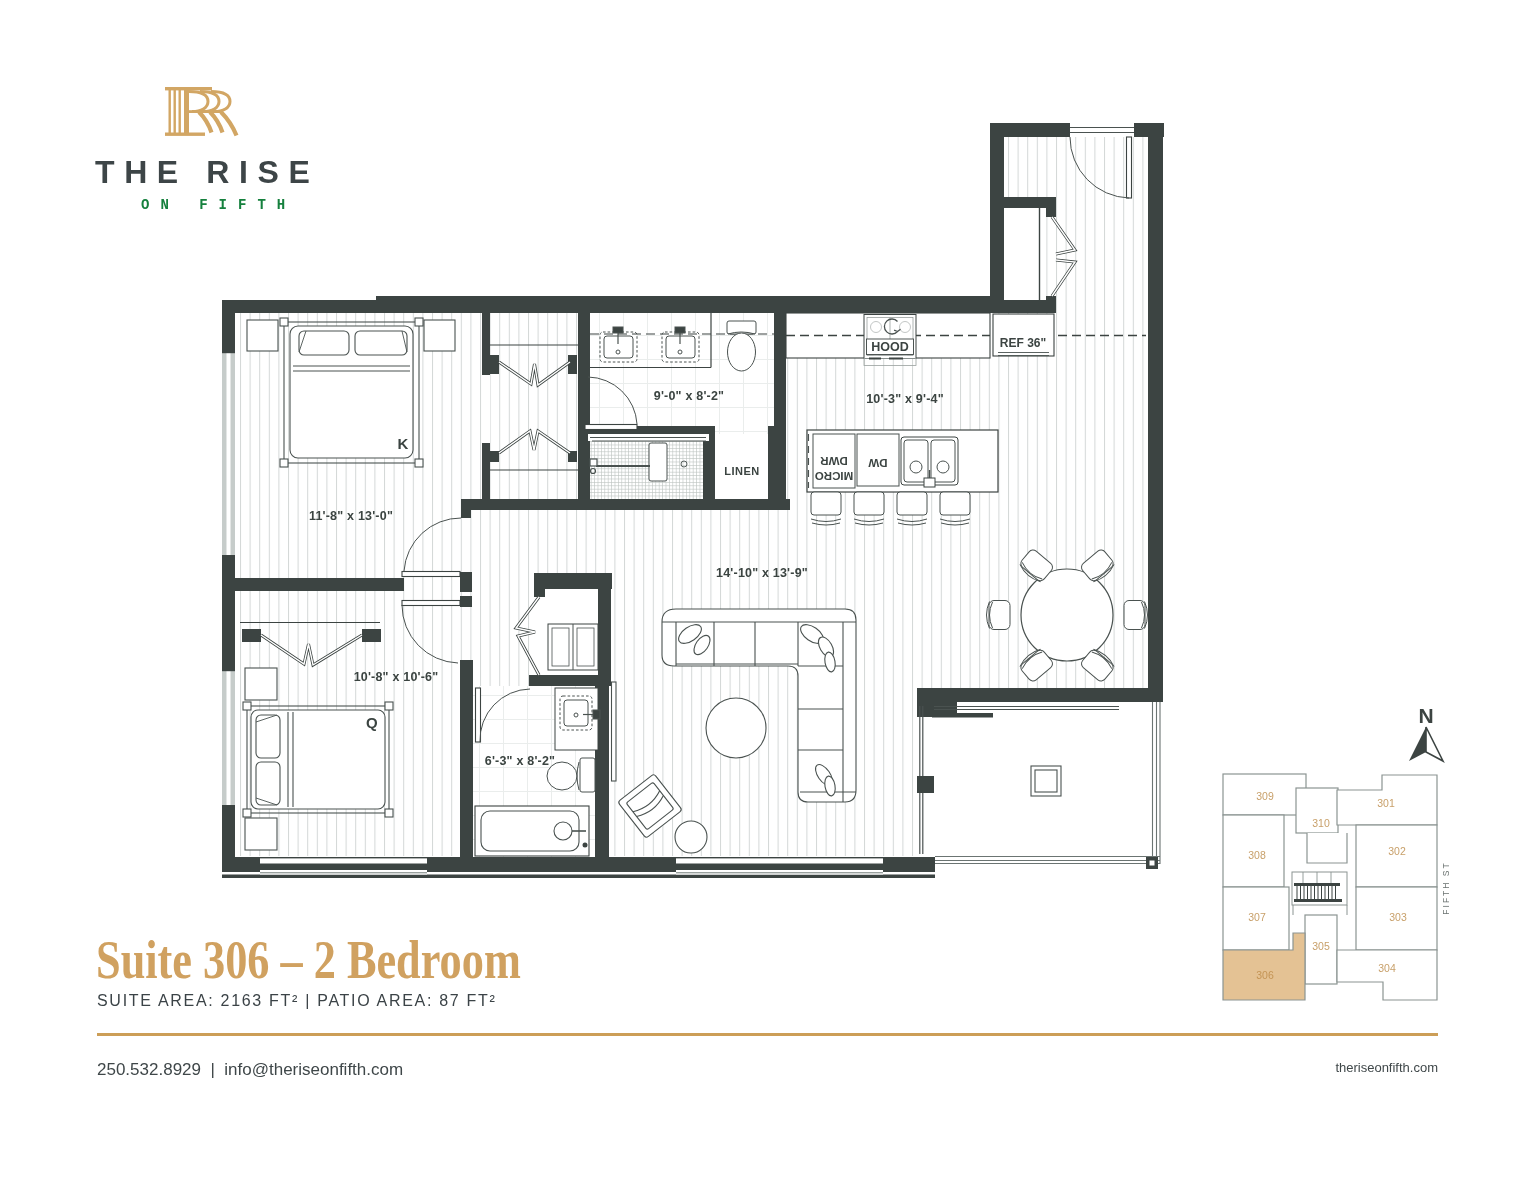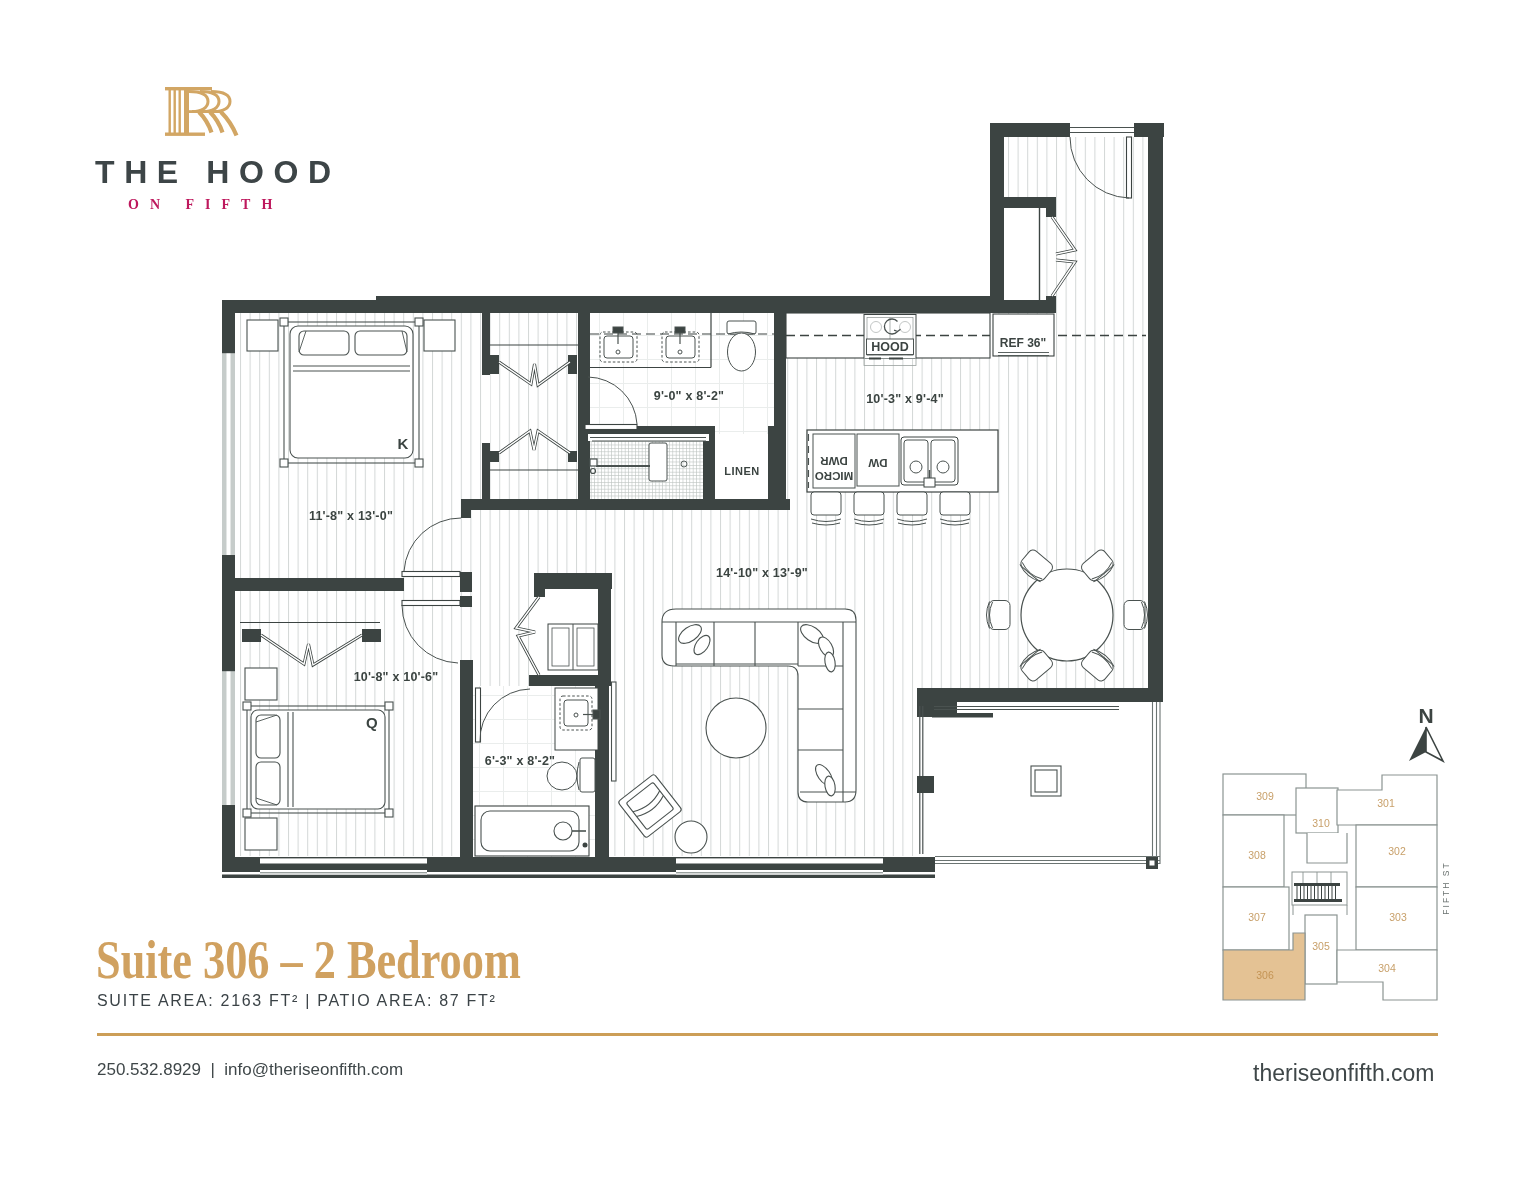--- a/index.html
+++ b/index.html
@@ -1,20 +1,20 @@
 <!DOCTYPE html>
 <html><head>
 <meta charset="utf-8">
 <style>
   html,body{margin:0;padding:0;background:#ffffff;}
   .page{position:relative;width:1536px;height:1187px;background:#ffffff;overflow:hidden;
         font-family:"Liberation Sans", sans-serif;color:#3b4441;}
   .abs{position:absolute;}
   .wordmark{font-family:"Liberation Sans", sans-serif;font-weight:700;color:#3d4547;}
-  .serifsmall{font-family:Liberation Serif, serif;color:#be185d;}
+  .serifsmall{font-family:Liberation Mono, monospace;color:#15803d;margin-left:13px;}
   .title{font-family:"Liberation Serif", serif;font-weight:700;color:#d0a160;}
 </style>
 </head>
 <body>
 <div class="page">
 
 <svg class="abs" style="left:163px;top:85px" width="80" height="54" viewBox="0 0 80 54">
   <g fill="none" stroke="#d2a664" stroke-width="2">
     <rect x="2" y="2" width="47" height="3.4" fill="#d2a664" stroke="none"></rect>
     <rect x="2" y="47.5" width="40" height="3.4" fill="#d2a664" stroke="none"></rect>
@@ -25,21 +25,21 @@
     <path d="M26 6.5 C 38 6.5 45 10 45 16.5 C 45 23 38 26.5 29 26.5" stroke-width="3"></path>
     <rect x="26" y="25.2" width="33" height="2.8" fill="#d2a664" stroke="none"></rect>
     <path d="M36 27 C 42 33 46 40 48.5 47.5" stroke-width="4.2"></path>
     <path d="M37 6.5 C 49 6.5 56 10 56 16.5 C 56 23 49 26.5 40 26.5" stroke-width="3"></path>
     <path d="M47 27 C 53 33 57 40 59.5 47.5" stroke-width="4.2"></path>
     <path d="M48 6.5 C 60 6.5 67 10 67 16.5 C 67 23 60 26.5 51 26.5" stroke-width="3"></path>
     <path d="M58 27 C 65 34 70 42 73.5 50.5" stroke-width="4.2"></path>
   </g>
 </svg>
 
-<div class="abs wordmark" style="left:95px;top:154px;font-size:32px;letter-spacing:9.6px;">THE HOOD</div>
+<div class="abs wordmark" style="left:95px;top:154px;font-size:32px;letter-spacing:9.6px;">THE RISE</div>
 
 <div class="abs serifsmall" style="left:128px;top:197px;font-size:14px;letter-spacing:11px;font-weight:700;">ON FIFTH</div>
 
 <svg class="abs" style="left:0;top:0" width="1536" height="1187" viewBox="0 0 1536 1187">
 <defs>
   <pattern id="plank" width="9.6" height="12" patternUnits="userSpaceOnUse">
     <rect width="9.6" height="12" fill="#ffffff"></rect>
     <rect x="0" width="1" height="12" fill="#d4d8d7"></rect>
   </pattern>
   <pattern id="tile" width="24" height="24" patternUnits="userSpaceOnUse">
@@ -667,15 +667,15 @@
 </svg>
 
 <div class="abs title" style="left:96px;top:929px;font-size:54px;transform:scaleX(0.82);transform-origin:0 0;white-space:nowrap;">Suite 306 – 2 Bedroom</div>
 
 <div class="abs" style="left:97px;top:992px;font-size:16px;letter-spacing:1.7px;color:#3b4347;">SUITE AREA: 2163 FT² | PATIO AREA: 87 FT²</div>
 
 <div class="abs" style="left:97px;top:1033px;width:1341px;height:3px;background:#cc9e57;"></div>
 
 <div class="abs" style="left:97px;top:1060px;font-size:17px;color:#3f4749;">250.532.8929&nbsp;&nbsp;|&nbsp;&nbsp;info@theriseonfifth.com</div>
 
-<div class="abs" style="left:1253px;top:1060px;width:185px;font-size:23px;color:#3f4749;">theriseonfifth.com</div>
+<div class="abs" style="left:1253px;top:1060px;width:185px;text-align:right;font-size:13px;color:#3f4749;">theriseonfifth.com</div>
 
 </div>
 
 </body></html>

